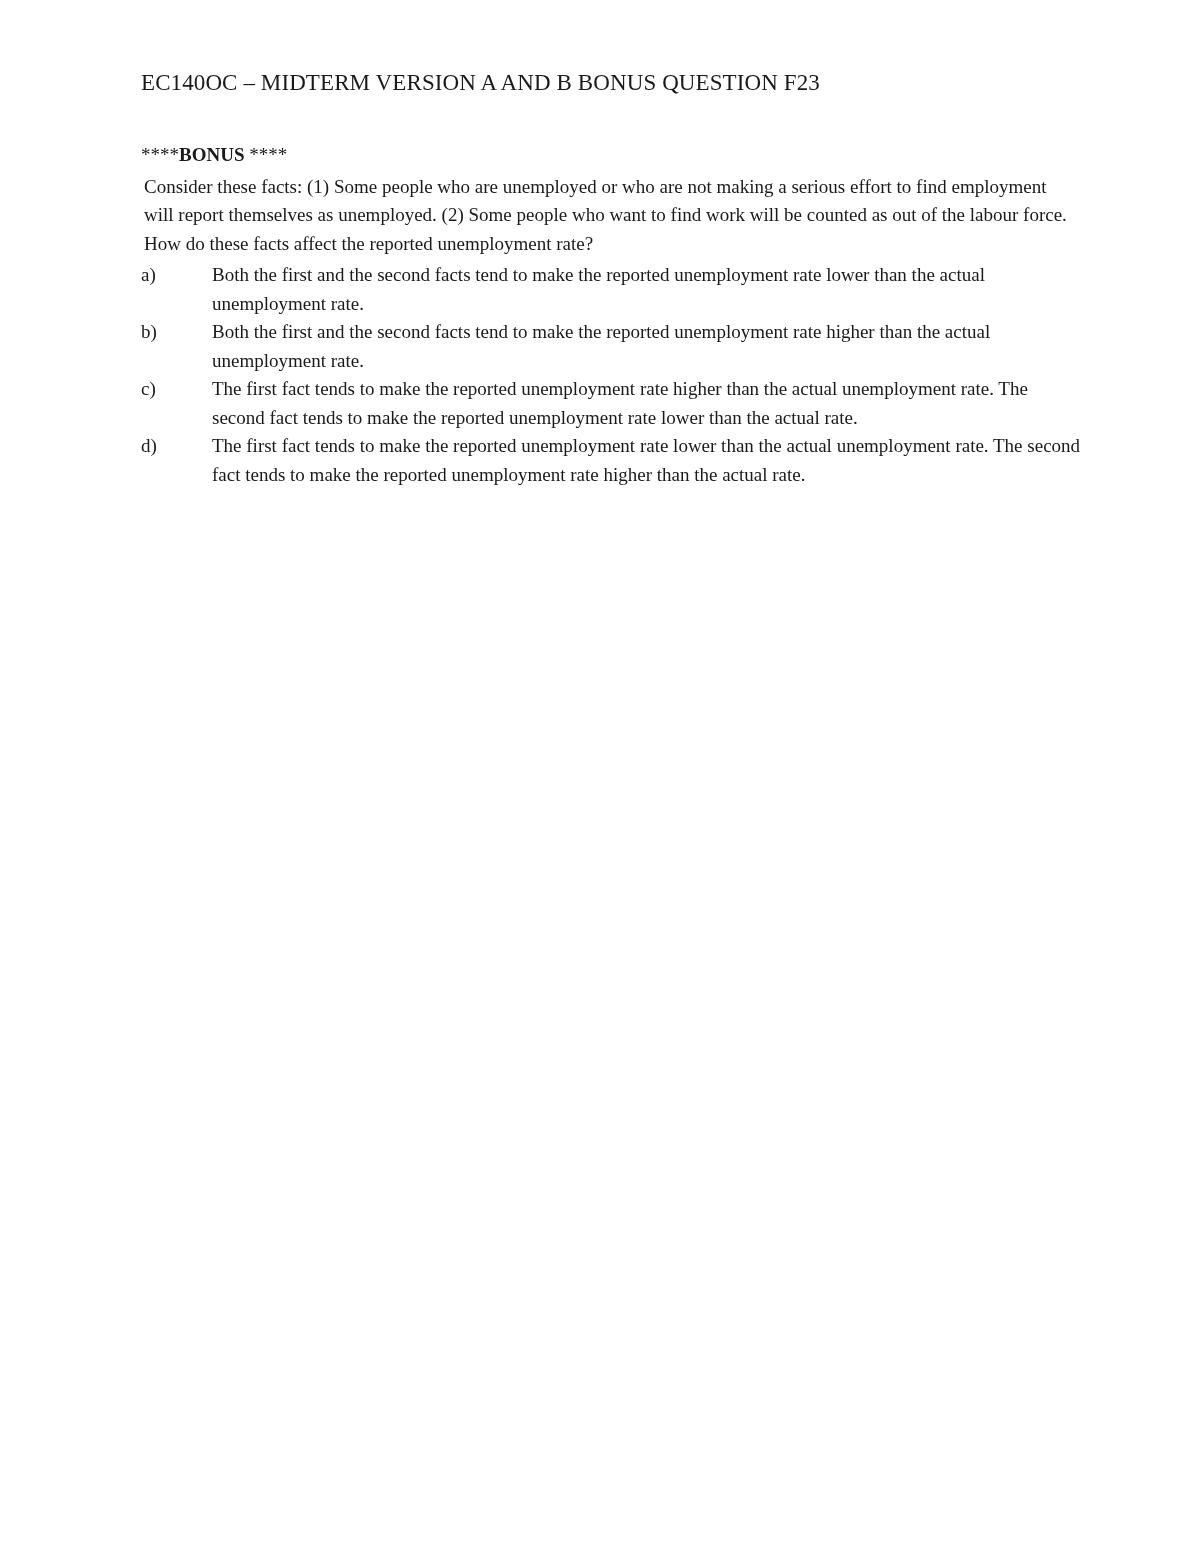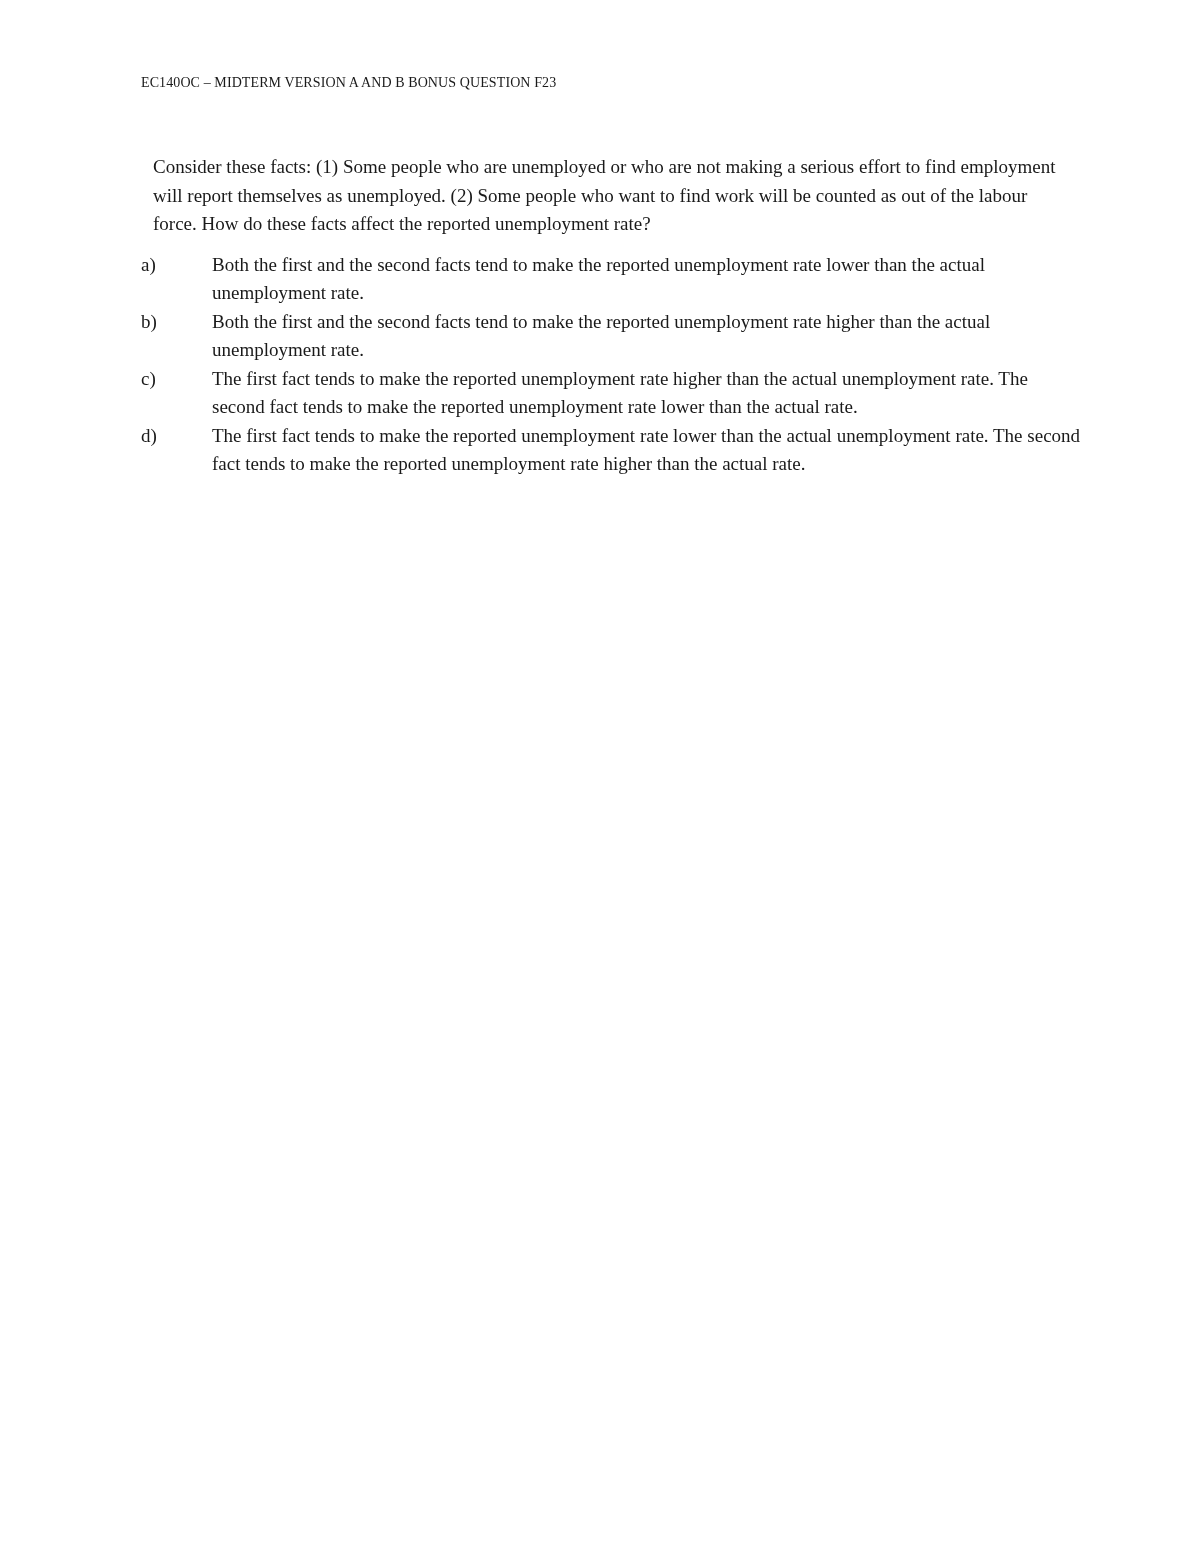--- a/index.html
+++ b/index.html
@@ -12,21 +12,21 @@
       height: 1553px;
       position: relative;
       font-family: "Liberation Serif", "DejaVu Serif", serif;
       color: #1a1a1a;
       overflow: hidden;
     }
     .page-header {
       position: absolute;
       left: 141px;
       top: 70px;
-      font-size: 14px;
+      font-size: 23px;
       letter-spacing: 0.1px;
       line-height: 26px;
       white-space: nowrap;
     }
     .question {
       position: absolute;
       left: 141px;
       top: 141px;
       width: 940px;
       font-size: 19px;
@@ -42,21 +42,21 @@
     .q-body {
       flex: 1;
     }
     .q-title {
       font-weight: bold;
     }
     .q-title .stars {
       font-weight: normal;
     }
     .q-stem {
-      margin: 12px;
+      margin: 3px;
     }
     .options {
       margin: 0;
       padding: 0;
       list-style: none;
     }
     .option {
       display: flex;
     }
     .option-letter {
@@ -70,20 +70,21 @@
     }
   </style>
 </head>
 <body>
 
 <div class="page-header">EC140OC – MIDTERM VERSION A AND B BONUS QUESTION F23</div>
 
 <div class="question">
   <div class="q-row">
     <div class="q-body">
+      <div class="q-title"><span class="stars">****</span><span>BONUS</span><span class="stars"> ****</span></div>
       <p class="q-stem">Consider these facts: (1) Some people who are unemployed or who are not making a serious effort to find employment will report themselves as unemployed. (2) Some people who want to find work will be counted as out of the labour force. How do these facts affect the reported unemployment rate?</p>
       <ul class="options">
         <li class="option">
           <span class="option-letter">a)</span>
           <span class="option-text">Both the first and the second facts tend to make the reported unemployment rate lower than the actual unemployment rate.</span>
         </li>
         <li class="option">
           <span class="option-letter">b)</span>
           <span class="option-text">Both the first and the second facts tend to make the reported unemployment rate higher than the actual unemployment rate.</span>
         </li>

